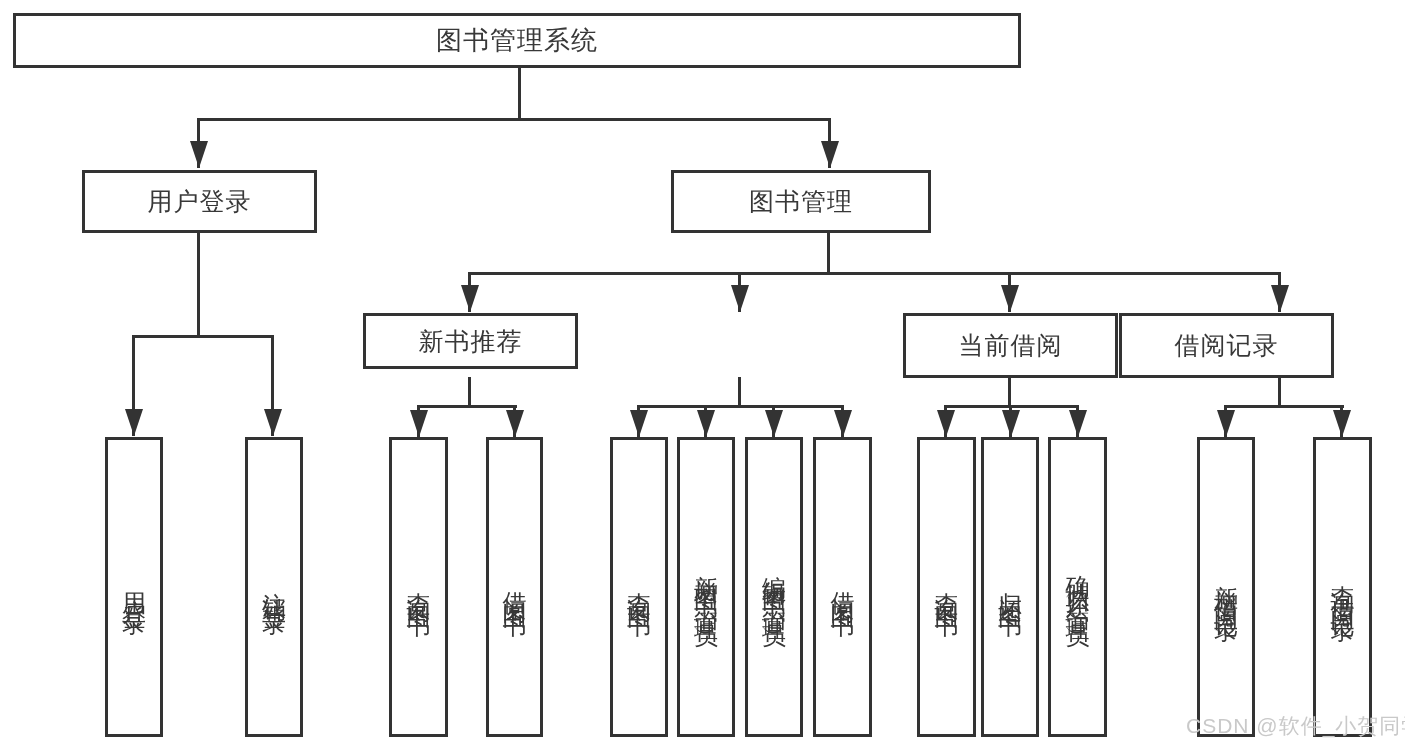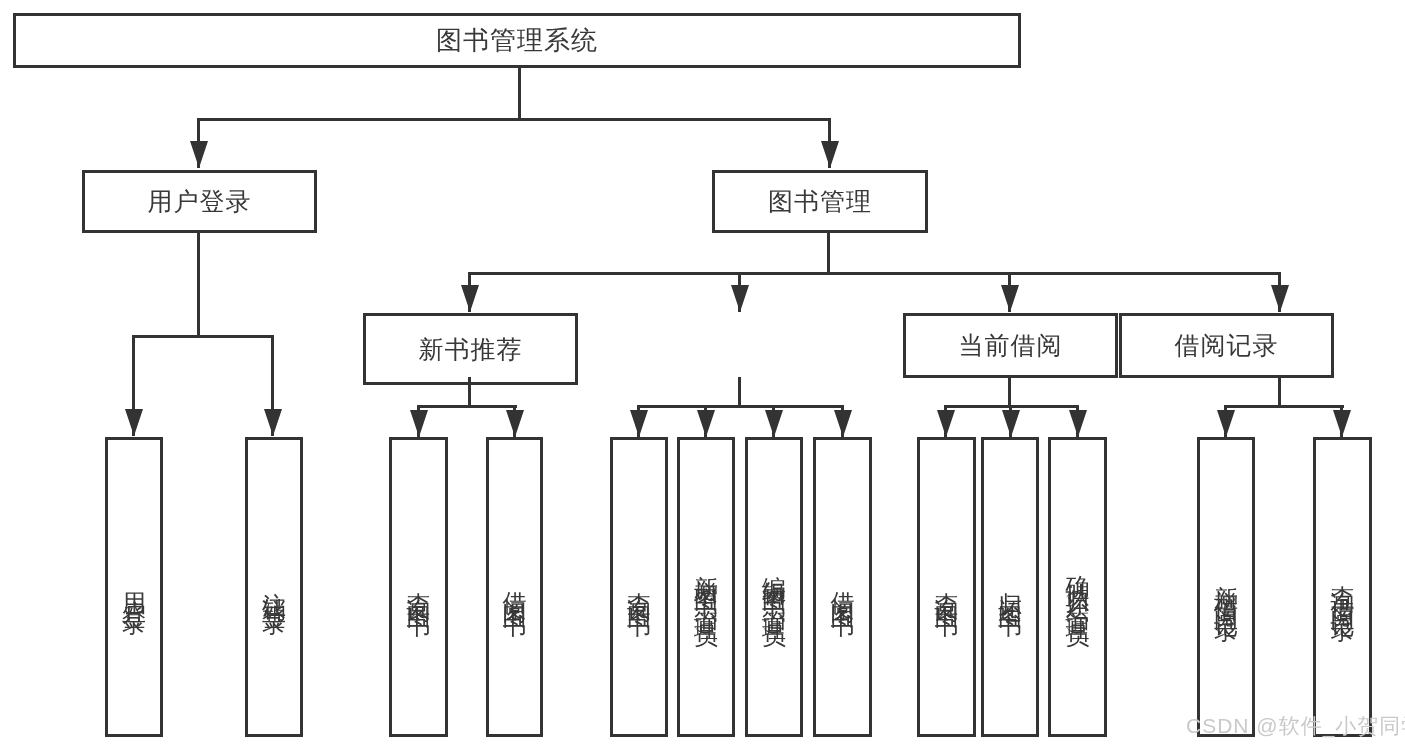--- a/index.html
+++ b/index.html
@@ -63,35 +63,35 @@
 <div class="canvas">
 
   <div class="box hbox rootbox" style="left:13px;top:13px;width:1008px;height:55px">图书管理系统</div>
 
   <div class="vline" style="left:518px;top:68px;height:52px"></div>
   <div class="hline" style="left:197px;top:118px;width:633px"></div>
   <div class="drop" style="left:197px;top:118px;height:50px"></div>
   <div class="drop" style="left:828px;top:118px;height:50px"></div>
 
   <div class="box hbox" style="left:82px;top:170px;width:235px;height:63px">用户登录</div>
-  <div class="box hbox" style="left:712px;top:170px;width:216px;height:63px">图书管理</div>
+  <div class="box hbox" style="left:671px;top:170px;width:260px;height:63px">图书管理</div>
 
   <div class="vline" style="left:197px;top:232px;height:106px"></div>
   <div class="hline" style="left:132px;top:335px;width:142px"></div>
   <div class="drop" style="left:132px;top:335px;height:101px"></div>
   <div class="drop" style="left:271px;top:335px;height:101px"></div>
 
   <div class="vline" style="left:827px;top:232px;height:43px"></div>
   <div class="hline" style="left:468px;top:272px;width:813px"></div>
   <div class="drop" style="left:468px;top:272px;height:40px"></div>
   <div class="drop" style="left:738px;top:272px;height:40px"></div>
   <div class="drop" style="left:1008px;top:272px;height:40px"></div>
   <div class="drop" style="left:1278px;top:272px;height:40px"></div>
 
-  <div class="box hbox" style="left:363px;top:313px;width:215px;height:72px">新书推荐</div>
+  <div class="box hbox" style="left:363px;top:313px;width:215px;height:56px">新书推荐</div>
   <div class="box hbox" style="left:903px;top:313px;width:215px;height:65px">当前借阅</div>
   <div class="box hbox" style="left:1119px;top:313px;width:215px;height:65px">借阅记录</div>
 
   <div class="vline" style="left:468px;top:377px;height:30px"></div>
   <div class="hline" style="left:417px;top:405px;width:100px"></div>
   <div class="drop" style="left:417px;top:405px;height:32px"></div>
   <div class="drop" style="left:513px;top:405px;height:32px"></div>
 
   <div class="vline" style="left:738px;top:377px;height:30px"></div>
   <div class="hline" style="left:637px;top:405px;width:207px"></div>

